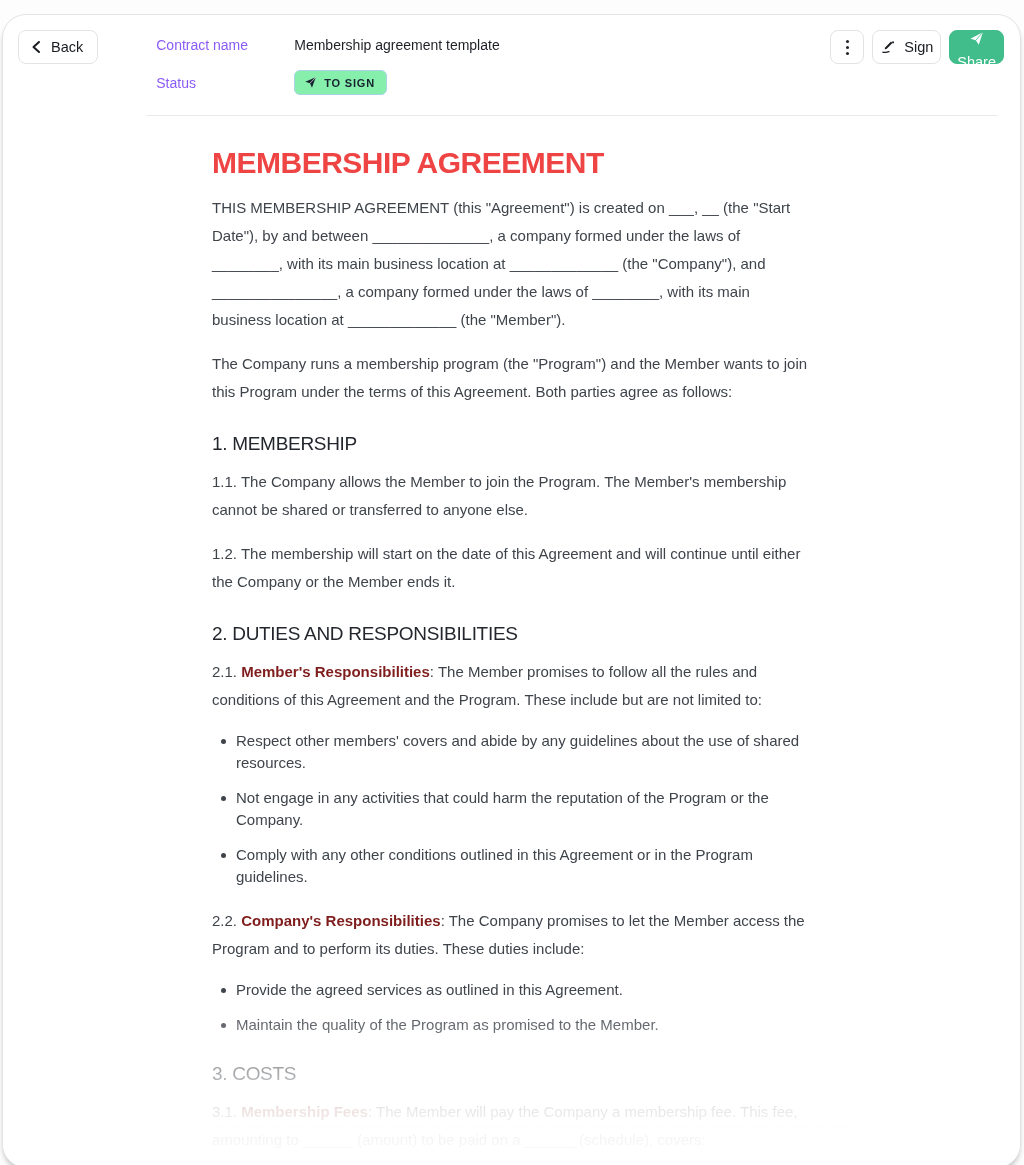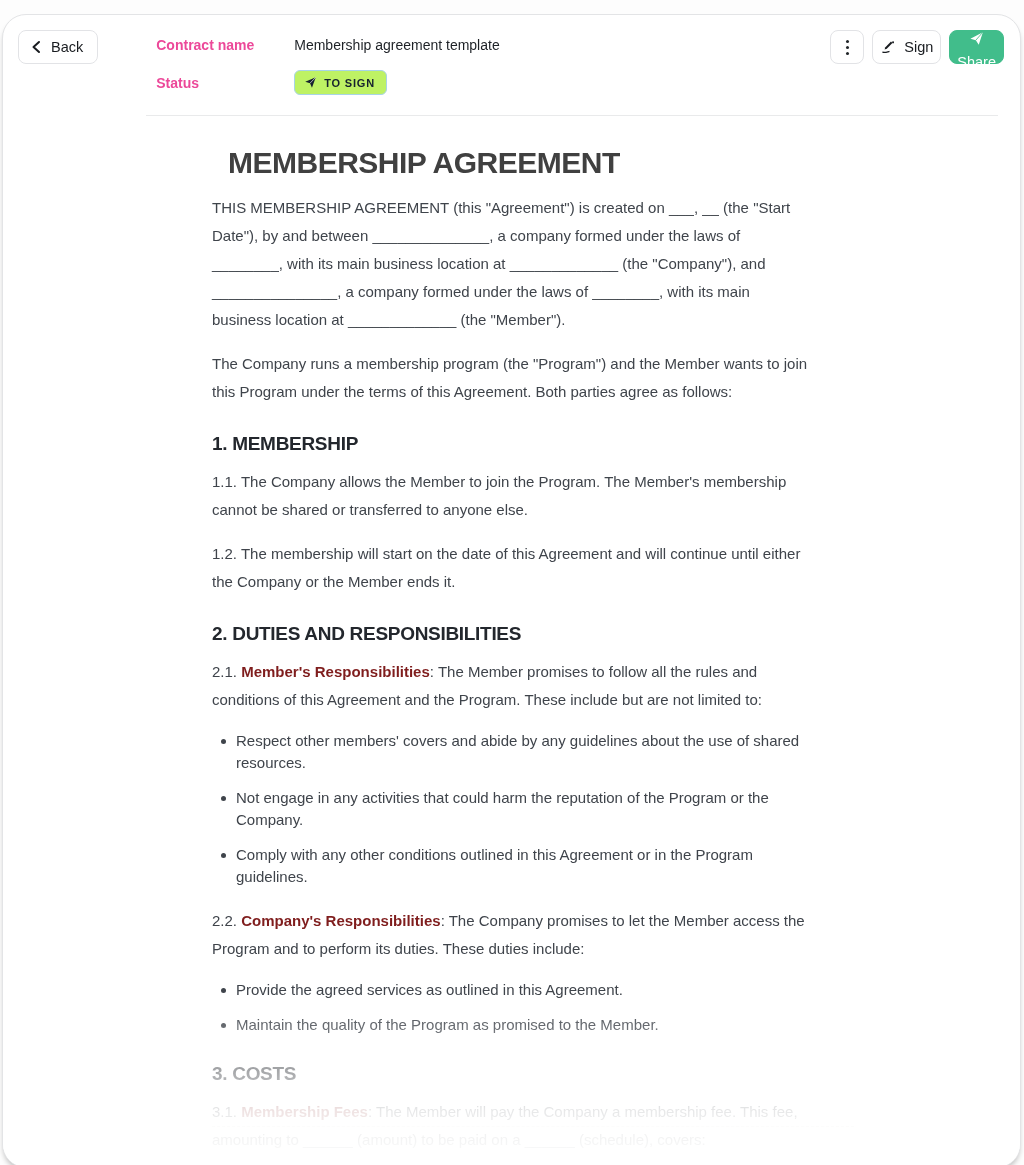--- a/index.html
+++ b/index.html
@@ -16,42 +16,42 @@
   .btn {
     display:inline-flex; align-items:center; gap:8px; height:34px;
     background:#fff; border:1px solid #e2e3e6; border-radius:8px;
     padding:0 7px; font-size:14.5px; font-weight:500; color:#191c20;
     cursor:pointer; white-space:nowrap;
   }
   .btn svg { flex:none; }
   .back-btn { padding:0 14px 0 11px; }
   .fields { margin-left:58px; display:flex; flex-direction:column; gap:17px; padding-top:7px; }
   .field-row { display:flex; align-items:center; }
-  .field-label { width:138px; font-size:14px; color:#ec4899;font-weight:bold; }
+  .field-label { width:138px; font-size:14px; color:#8b5cf6; }
   .field-value { font-size:14px; color:#1d2126; }
   .badge {
     display:inline-flex; align-items:center; gap:7px; height:25px;
     border:1px solid #a8d4e6; border-radius:6px; padding:0 11px 0 9px;
     font-size:11px; font-weight:700; letter-spacing:.8px; color:#16222e;
-    background:#bef264;
+    background:#86efac;
   }
   .actions { margin-left:auto; display:flex; gap:8px; }
   .icon-btn { width:34px; justify-content:center; padding:0; }
   .kebab { display:inline-flex; flex-direction:column; gap:3px; }
   .kebab i { width:3px; height:3px; border-radius:50%; background:#202428; }
   .share-btn { background:#41bd8b; border-color:#41bd8b; color:#fff;flex-direction:column; }
   .divider { border-top:1px solid #e9eaeb; margin:20px 22px 0 143px; }
   
   .doc { width:600px; margin:30px 0 0 209px; color:#3f444b; }
   .doc h1 {
-    font-size:30px; font-weight:700; letter-spacing:-.5px; color:#404040;
-    margin:0 0 13px 16px; line-height:1.15;
+    font-size:30px; font-weight:700; letter-spacing:-.5px; color:#ef4444;
+    margin:0 0 13px 0; line-height:1.15;
   }
   .doc h2 {
-    font-size:19px; font-weight:700; letter-spacing:-.3px; color:#23272d;
+    font-size:19px; font-weight:400; letter-spacing:-.3px; color:#23272d;
     margin:27px 0 13px 0;
   }
   .doc p { font-size:15px; line-height:28px; margin:0 0 16px 0; }
   .doc p strong { font-weight:700; color:#7f1d1d; }
   .doc ul { list-style:none; margin:2px 0 18px 0; }
   .doc li {
     position:relative; padding-left:24px; margin-bottom:12px;
     font-size:15px; line-height:22.6px;
   }
   .doc li::before {

